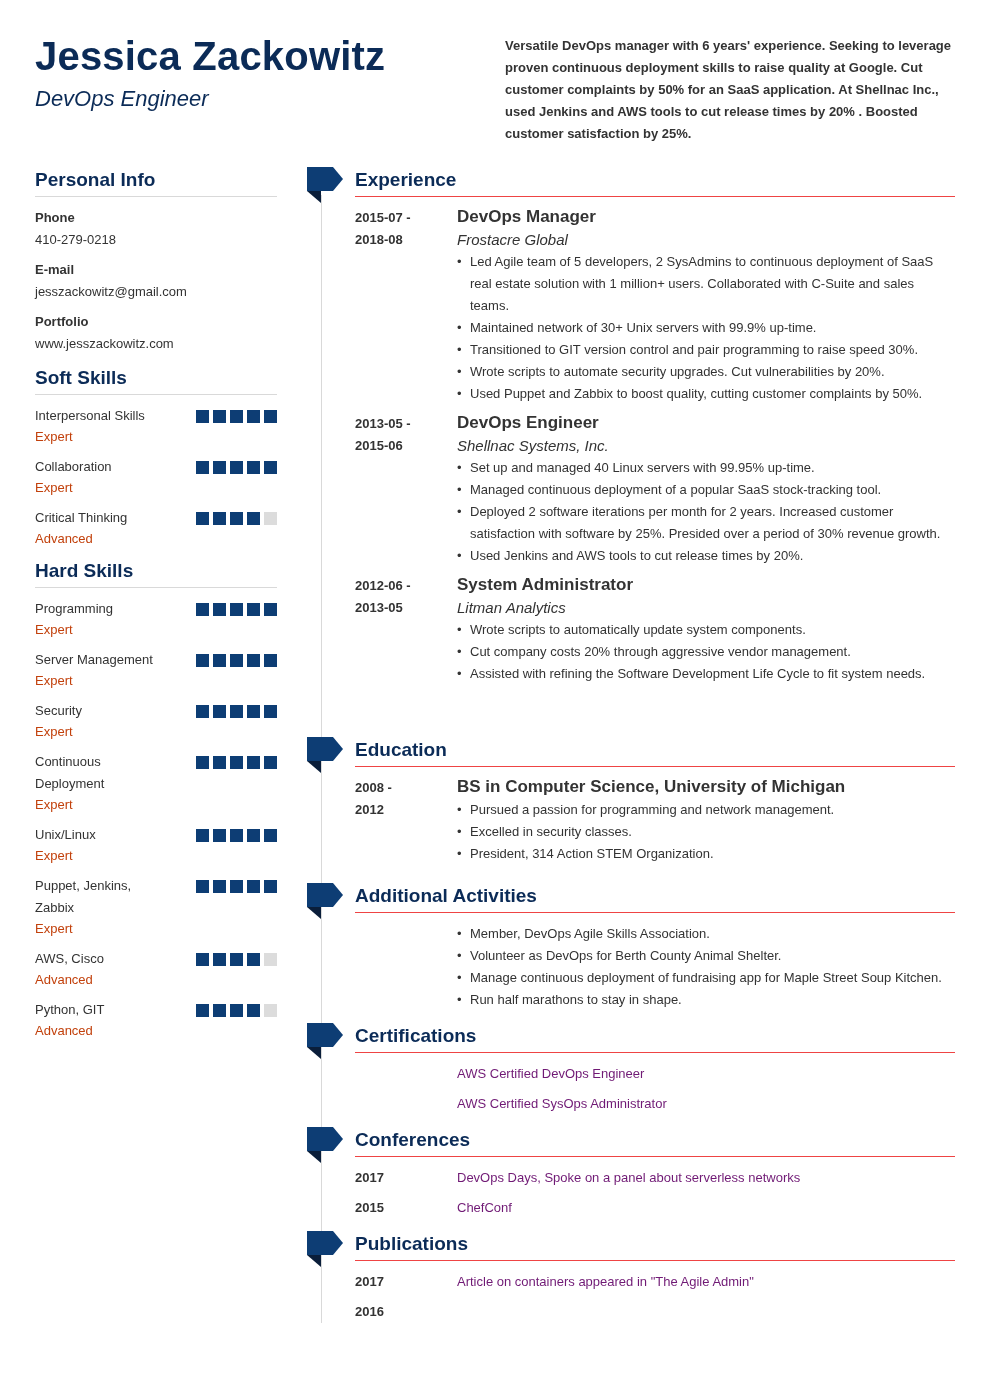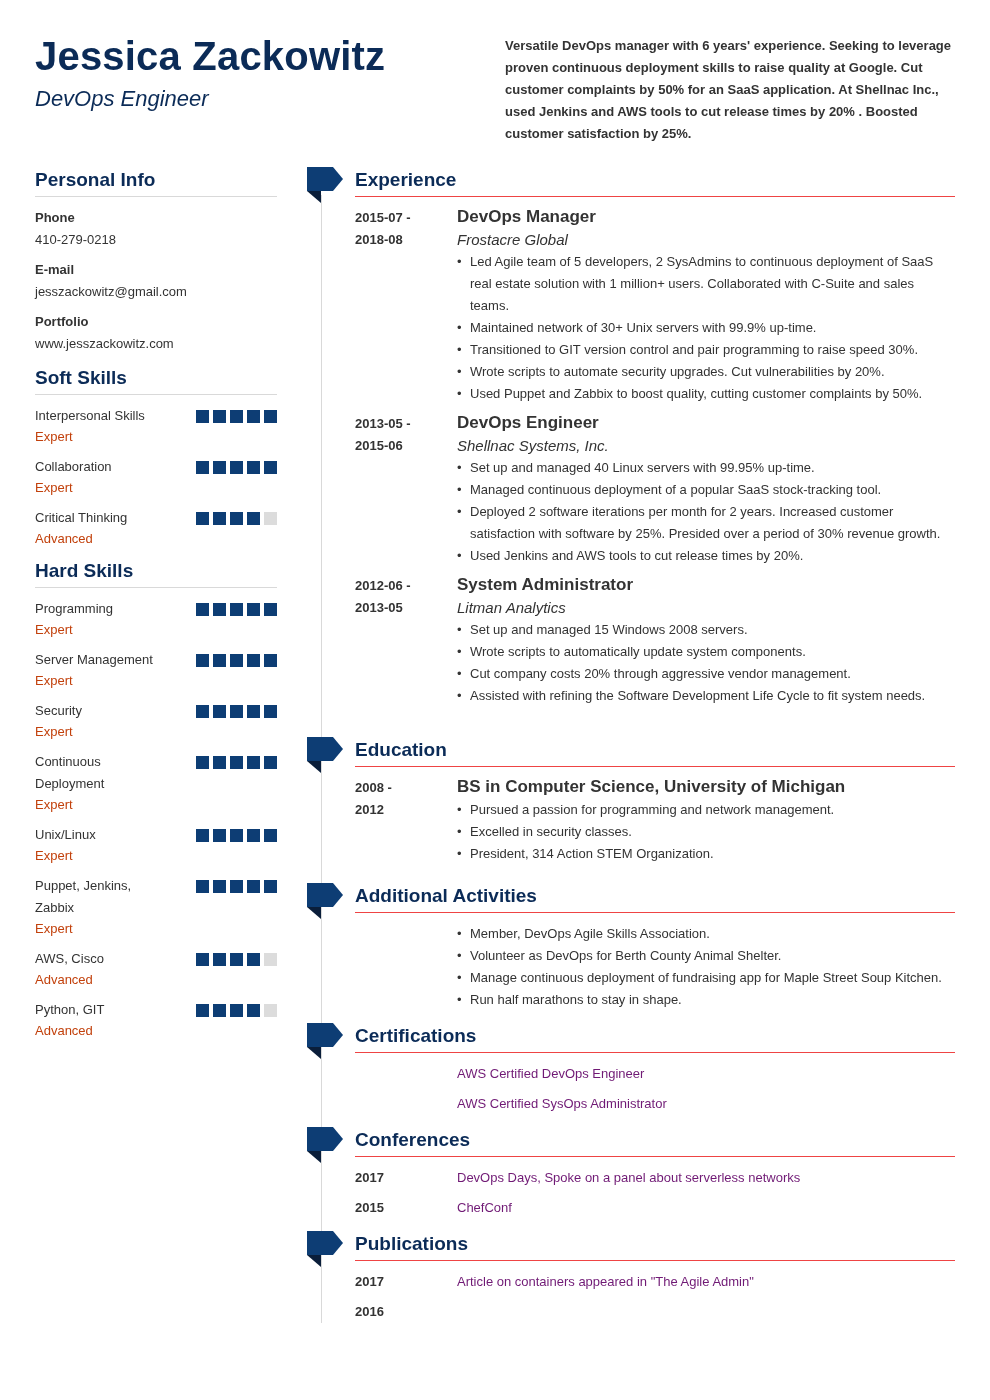--- a/index.html
+++ b/index.html
@@ -263,21 +263,20 @@
       </div>
       <div class="entry">
         <div class="entry-date">
           <div>2012-06 -</div>
           <div>2013-05</div>
         </div>
         <div class="entry-main">
           <div class="entry-role">System Administrator</div>
           <div class="entry-company">Litman Analytics</div>
           <ul class="bullets">
-            <li>Set up and managed 15 Windows 2008 servers.</li>
             <li>Wrote scripts to automatically update system components.</li>
             <li>Cut company costs 20% through aggressive vendor management.</li>
             <li>Assisted with refining the Software Development Life Cycle to fit system needs.</li>
           </ul>
         </div>
       </div>
     </div>
 </div>
 
 <div class="section" style="top:737px;">

